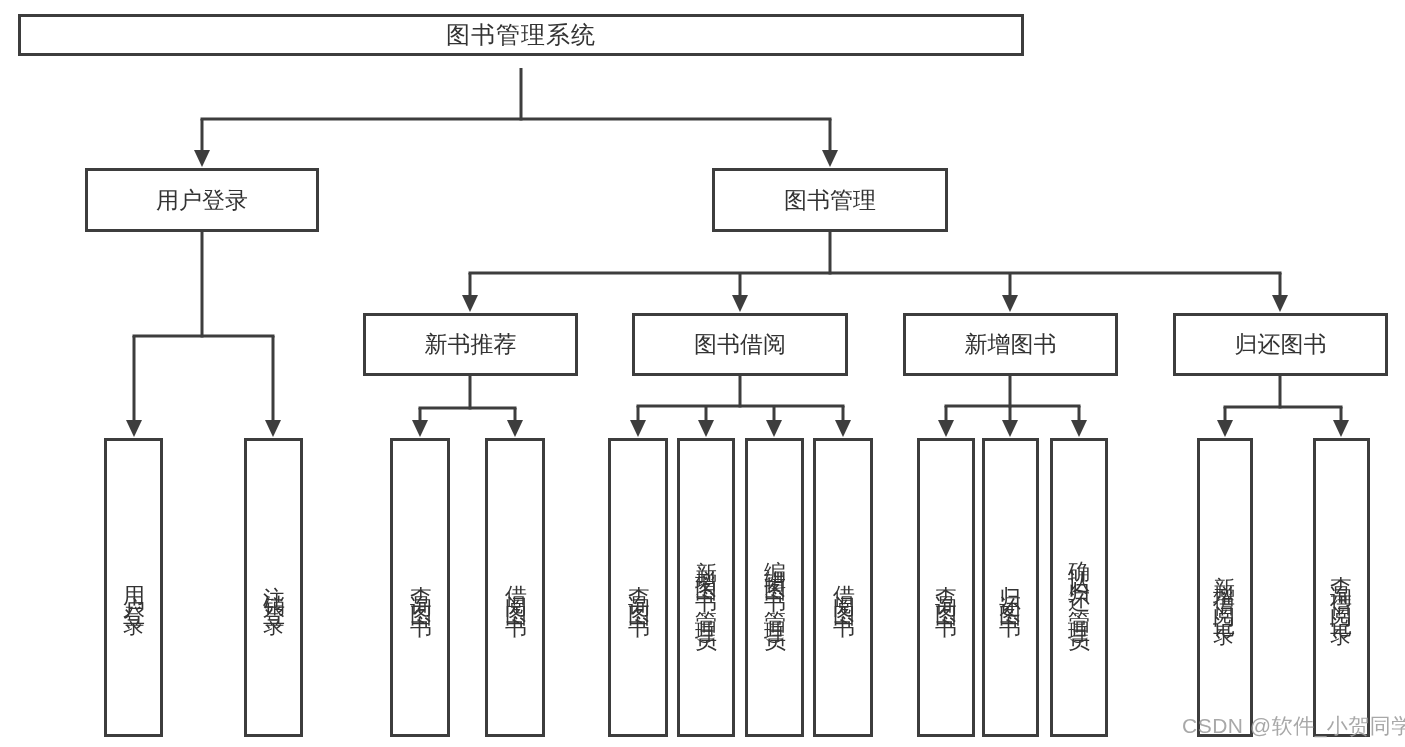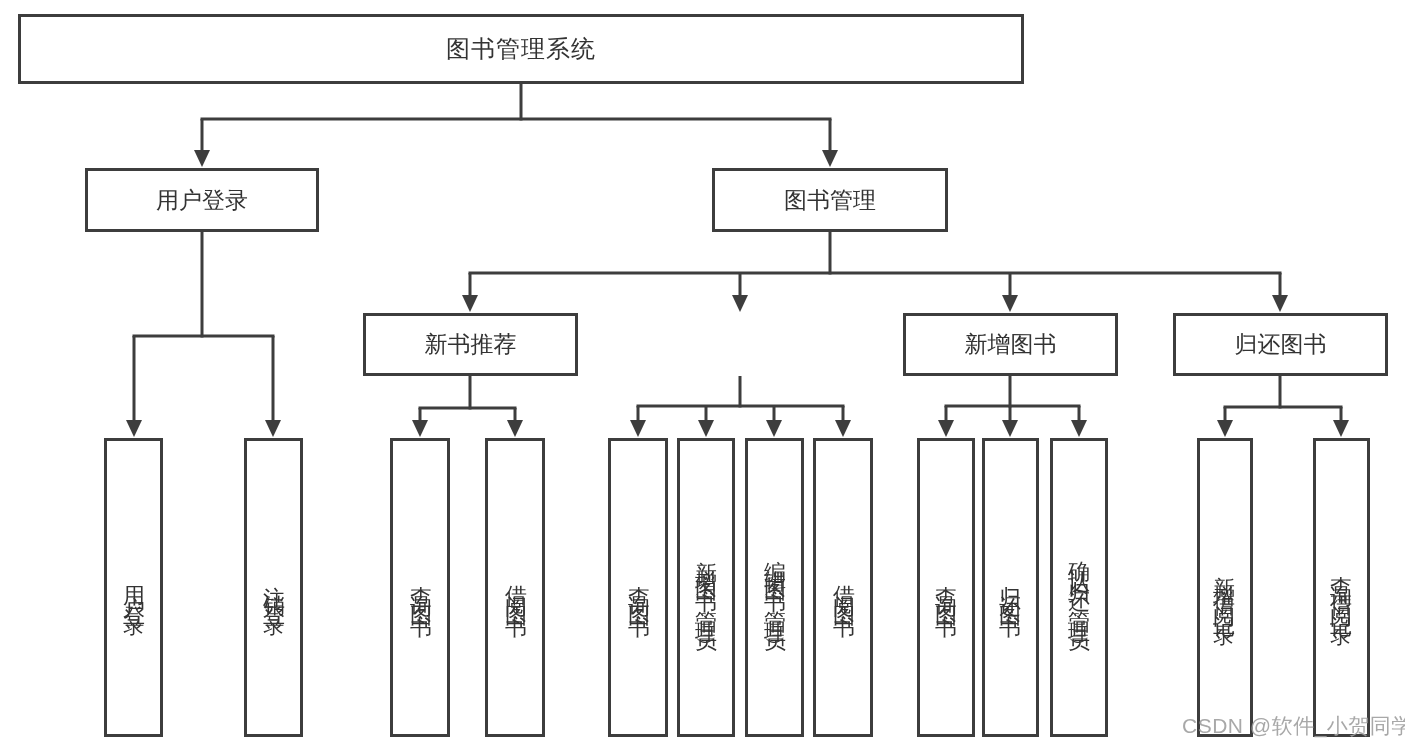--- a/index.html
+++ b/index.html
@@ -99,26 +99,27 @@
       <line x1="1079" y1="406" x2="1079" y2="423" stroke="#3d3d3d" stroke-width="3"></line>
       <polygon points="1071,420 1087,420 1079,437" fill="#3d3d3d"></polygon>
       <line x1="1280" y1="376" x2="1280" y2="408.5" stroke="#3d3d3d" stroke-width="3"></line>
       <line x1="1223.5" y1="407" x2="1342.5" y2="407" stroke="#3d3d3d" stroke-width="3"></line>
       <line x1="1225" y1="407" x2="1225" y2="423" stroke="#3d3d3d" stroke-width="3"></line>
       <polygon points="1217,420 1233,420 1225,437" fill="#3d3d3d"></polygon>
       <line x1="1341" y1="407" x2="1341" y2="423" stroke="#3d3d3d" stroke-width="3"></line>
       <polygon points="1333,420 1349,420 1341,437" fill="#3d3d3d"></polygon>
     </svg>
 
-  <div class="node h-node root-node" style="left:18px;top:14px;width:1006px;height:70px">图书管理系统</div>
+  <div class="node h-node root-node" style="left:18px;top:14px;width:1006px;height:42px">图书管理系统</div>
 
   <div class="node h-node" style="left:85px;top:168px;width:234px;height:64px">用户登录</div>
   <div class="node h-node" style="left:363px;top:313px;width:215px;height:63px">新书推荐</div>
 
   <div class="node h-node" style="left:712px;top:168px;width:236px;height:64px">图书管理</div>
+  <div class="node h-node" style="left:632px;top:313px;width:216px;height:63px">图书借阅</div>
   <div class="node h-node" style="left:903px;top:313px;width:215px;height:63px">新增图书</div>
   <div class="node h-node" style="left:1173px;top:313px;width:215px;height:63px">归还图书</div>
 
   <div class="node leaf" style="left:104px;width:59px">用户登录</div>
   <div class="node leaf" style="left:244px;width:59px">注销登录</div>
 
   <div class="node leaf" style="left:390px;width:60px">查询图书</div>
   <div class="node leaf" style="left:485px;width:60px">借阅图书</div>
 
   <div class="node leaf" style="left:608px;width:60px">查询图书</div>

